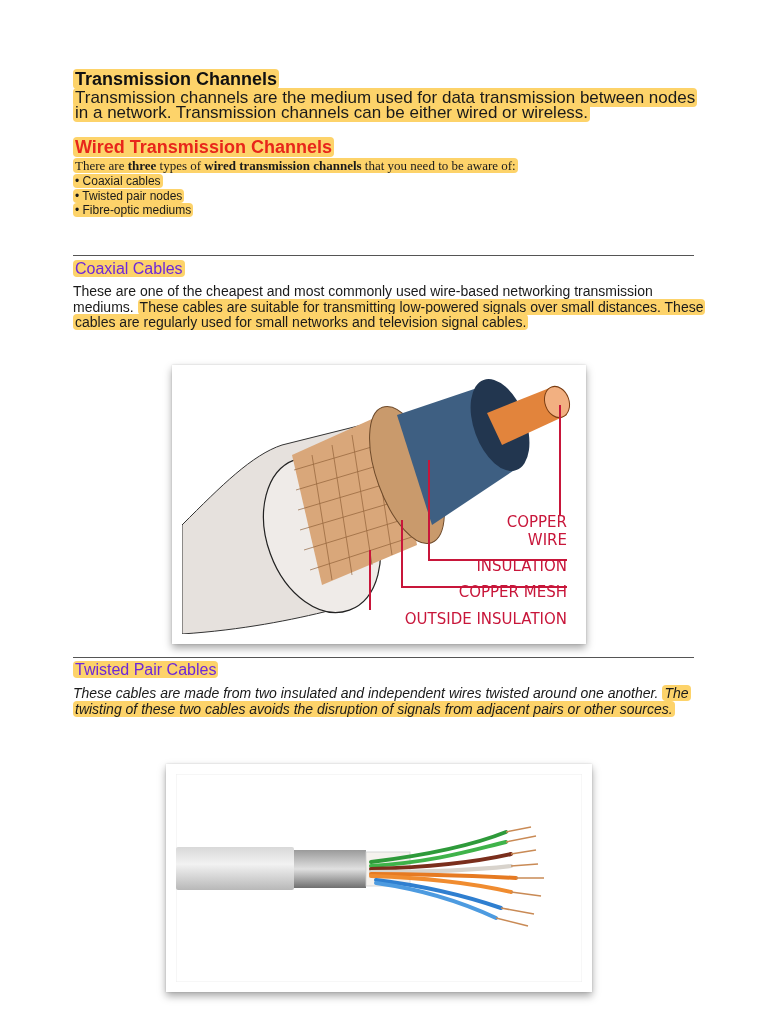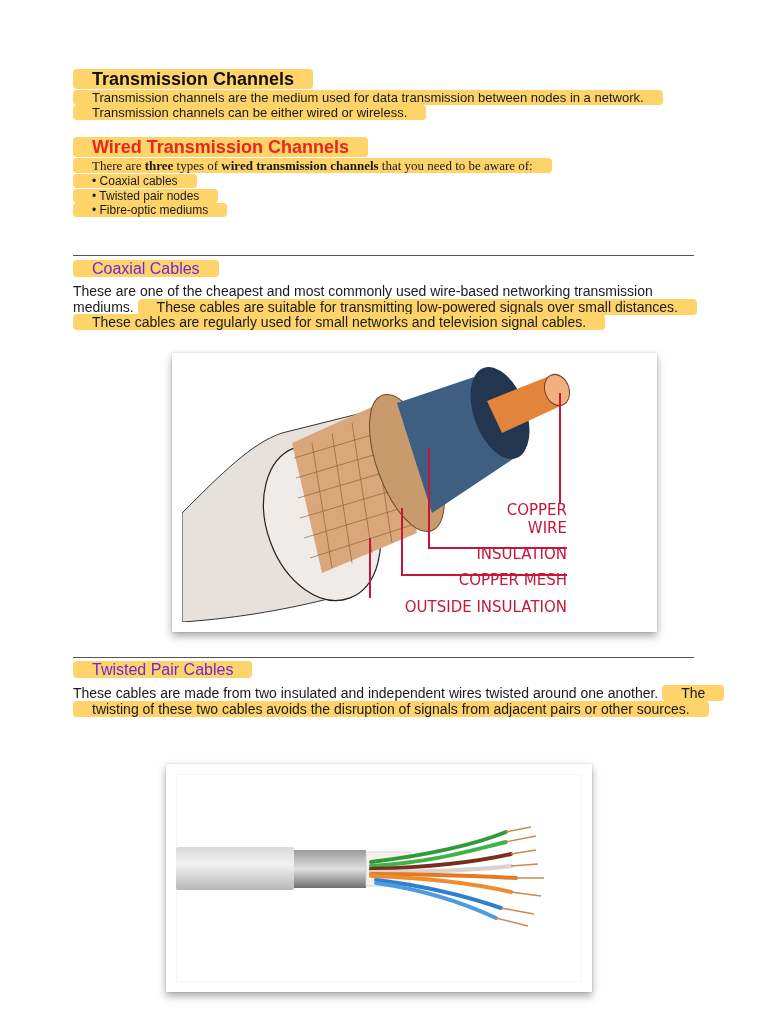--- a/index.html
+++ b/index.html
@@ -1,20 +1,20 @@
 <!DOCTYPE html>
 <html><head>
   <meta charset="utf-8">
   <style>
     html, body { margin: 0; padding: 0; background: #ffffff; }
     body { width: 768px; height: 1024px; position: relative; overflow: hidden;
            font-family: "Liberation Sans", sans-serif; color: #1a1a1a; }
-    .hl { background: #fdd36a; border-radius: 4px; padding: 0 19px; -webkit-box-decoration-break: clone; box-decoration-break: clone; }
+    .hl { background: #fdd36a; border-radius: 4px; padding: 0 2px; -webkit-box-decoration-break: clone; box-decoration-break: clone; }
     h1.title { position: absolute; left: 73px; top: 68px; margin: 0; font-size: 18px; font-weight: bold; line-height: 22px; color: #111; }
-    .intro { position: absolute; left: 73px; top: 91px; margin: 0; font-size: 13px; line-height: 14.5px; width: 640px; }
+    .intro { position: absolute; left: 73px; top: 91px; margin: 0; font-size: 17px; line-height: 14.5px; width: 640px; }
     h2.red { position: absolute; left: 73px; top: 136px; margin: 0; font-size: 18px; font-weight: bold; line-height: 22px; color: #e8261b; }
     .types { position: absolute; left: 73px; top: 159px; margin: 0; font-size: 13px; line-height: 14.5px; width: 640px; font-family: Liberation Serif, serif; }
     ul.types-list { position: absolute; left: 73px; top: 174px; margin: 0; padding: 0; list-style: none; font-size: 12px; line-height: 14.5px; }
     ul.types-list li { margin: 0; }
     .rule { position: absolute; left: 73px; width: 621px; height: 0; border-top: 1.2px solid #555; }
     h3.sec { position: absolute; left: 73px; margin: 0; font-size: 16px; font-weight: normal; line-height: 20px; color: #6d28d9; }
     p.body { position: absolute; left: 73px; margin: 0; font-size: 14px; line-height: 15.5px; width: 640px; }
     .photo { position: absolute; background: #fff; box-shadow: 0 4px 8px rgba(0,0,0,0.35), 0 0 2px rgba(0,0,0,0.15); }
     .photo .inner { position: absolute; left: 10px; top: 10px; right: 10px; bottom: 10px; overflow: hidden; }
     .callout { font-family: "DejaVu Sans", sans-serif; fill: #c8163a; font-size: 15px; }
@@ -33,21 +33,21 @@
 <ul class="types-list">
   <li><span class="hl">• Coaxial cables</span></li>
   <li><span class="hl">• Twisted pair nodes</span></li>
   <li><span class="hl">• Fibre-optic mediums</span></li>
 </ul>
 
 <div class="rule" style="top:255px;"></div>
 <h3 class="sec" style="top:259px;"><span class="hl">Coaxial Cables</span></h3>
 <p class="body" style="top:284px;"><span>These are one of the cheapest and most commonly used wire-based networking transmission mediums. </span><span class="hl">These cables are suitable for transmitting low-powered signals over small distances. These cables are regularly used for small networks and television signal cables.</span></p>
 
-<div class="photo" style="left:172px; top:353px; width:485px; height:279px;">
+<div class="photo" style="left:172px; top:365px; width:414px; height:279px;">
   <div class="inner">
     <svg width="394" height="259" viewBox="0 0 394 259">
       <rect width="394" height="259" fill="#ffffff"></rect>
 
       <path d="M0 150 C40 110 70 80 100 70 L200 45 C170 70 150 130 160 190 L150 235 C110 245 60 255 0 259 Z" fill="#e6e1dd" stroke="#333" stroke-width="1"></path>
       <ellipse cx="140" cy="160" rx="55" ry="80" fill="#efebe8" stroke="#222" stroke-width="1.2" transform="rotate(-20 140 160)"></ellipse>
 
       <path d="M110 80 L210 35 L235 170 L140 210 Z" fill="#d9a77a"></path>
       <g stroke="#8a5a32" stroke-width="0.8" opacity="0.8">
         <line x1="112" y1="95" x2="230" y2="60"></line>
@@ -80,21 +80,21 @@
       <text class="callout" x="385" y="170" text-anchor="end">WIRE</text>
       <text class="callout" x="385" y="196" text-anchor="end">INSULATION</text>
       <text class="callout" x="385" y="222" text-anchor="end">COPPER MESH</text>
       <text class="callout" x="385" y="249" text-anchor="end">OUTSIDE INSULATION</text>
     </svg>
   </div>
 </div>
 
 <div class="rule" style="top:657px;"></div>
 <h3 class="sec" style="top:660px;"><span class="hl">Twisted Pair Cables</span></h3>
-<p class="body" style="top:686px;"><span>These cables are made from two insulated and independent wires twisted around one another. </span><span class="hl">The twisting of these two cables avoids the disruption of signals from adjacent pairs or other sources.</span></p>
+<p class="body" style="top:686px;font-style:italic;"><span>These cables are made from two insulated and independent wires twisted around one another. </span><span class="hl">The twisting of these two cables avoids the disruption of signals from adjacent pairs or other sources.</span></p>
 
 <div class="photo" style="left:166px; top:764px; width:426px; height:228px;">
   <div class="inner">
     <svg width="406" height="208" viewBox="0 0 406 208">
       <rect width="406" height="208" fill="#ffffff" stroke="#eee"></rect>
       <defs>
         <linearGradient id="jk" x1="0" y1="0" x2="0" y2="1">
           <stop offset="0" stop-color="#d8d8d8"></stop>
             <stop offset="0.4" stop-color="#f2f2f2"></stop>
             <stop offset="1" stop-color="#b8b8b8"></stop>

